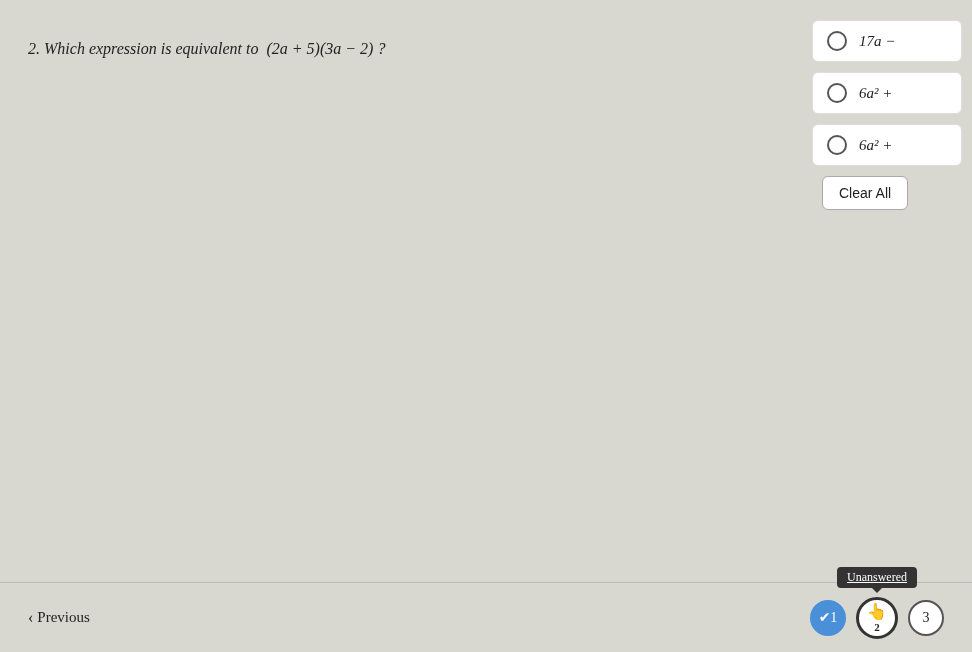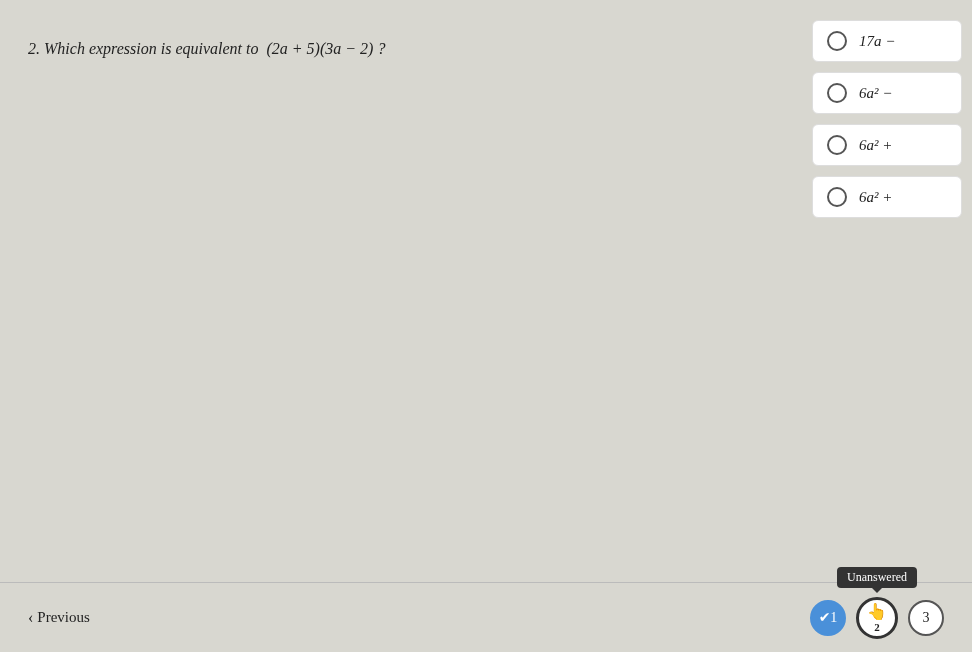--- a/index.html
+++ b/index.html
@@ -124,20 +124,21 @@
       position: absolute;
       top: -30px;
       left: 50%;
       transform: translateX(-50%);
       background: #333;
       color: white;
       font-size: 12px;
       padding: 3px 10px;
       border-radius: 4px;
       white-space: nowrap;
+      text-decoration: underline;
     }
 
     .unanswered-badge::after {
       content: '';
       position: absolute;
       bottom: -5px;
       left: 50%;
       transform: translateX(-50%);
       border-left: 5px solid transparent;
       border-right: 5px solid transparent;
@@ -190,35 +191,32 @@
       &nbsp;<span style="font-style:italic;">(2a + 5)(3a − 2) ?</span>
     </div>
 
     <div class="answer-panel">
 
       <div class="answer-option">
         <div class="radio-circle"></div>
         <span class="option-text">17a −</span>
       </div>
 
-      <div class="answer-option">
-        <div class="radio-circle"></div>
-        <span class="option-text">6a² −</span>
-      </div>
 
       <div class="answer-option">
         <div class="radio-circle"></div>
         <span class="option-text">6a² +</span>
       </div>
 
       <div class="answer-option">
         <div class="radio-circle"></div>
         <span class="option-text">6a² +</span>
       </div>
 
+      <button class="clear-all-btn">Clear All</button>
 
     </div>
   </div>
 
   <div class="bottom-bar">
 
     <button class="prev-btn">
       <span style="font-size:16px;">‹</span>
       <span>Previous</span>
     </button>

